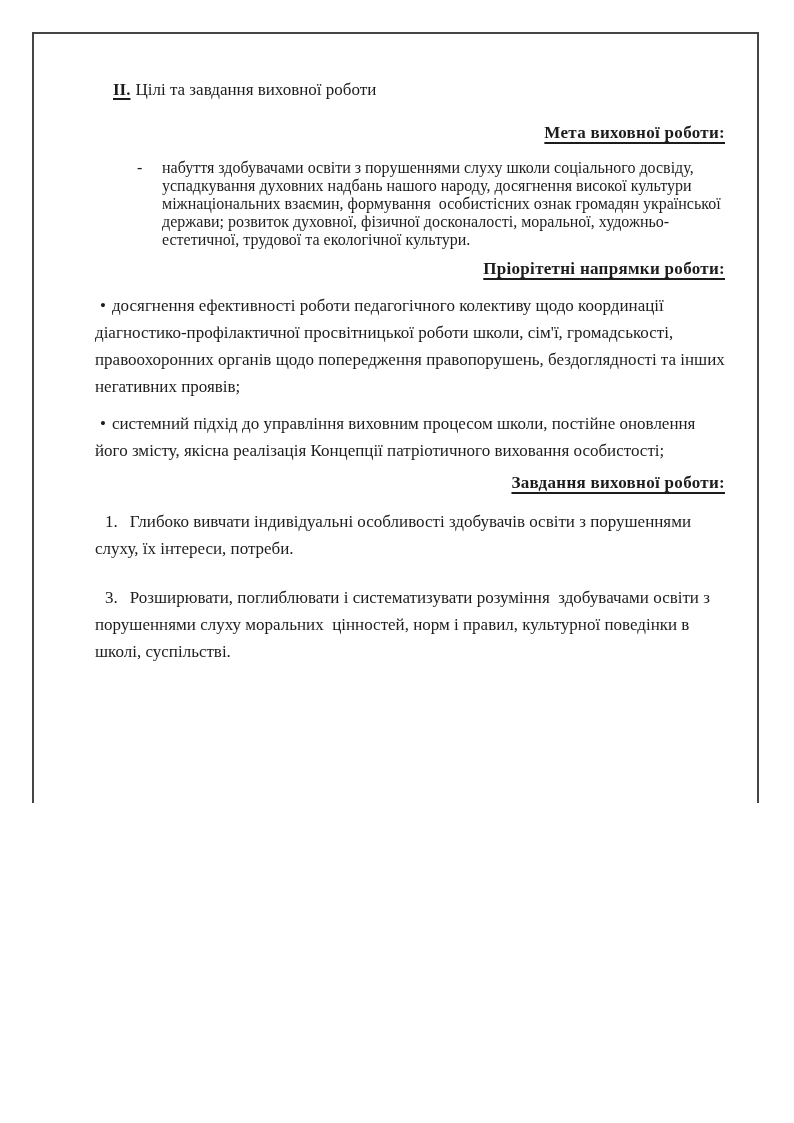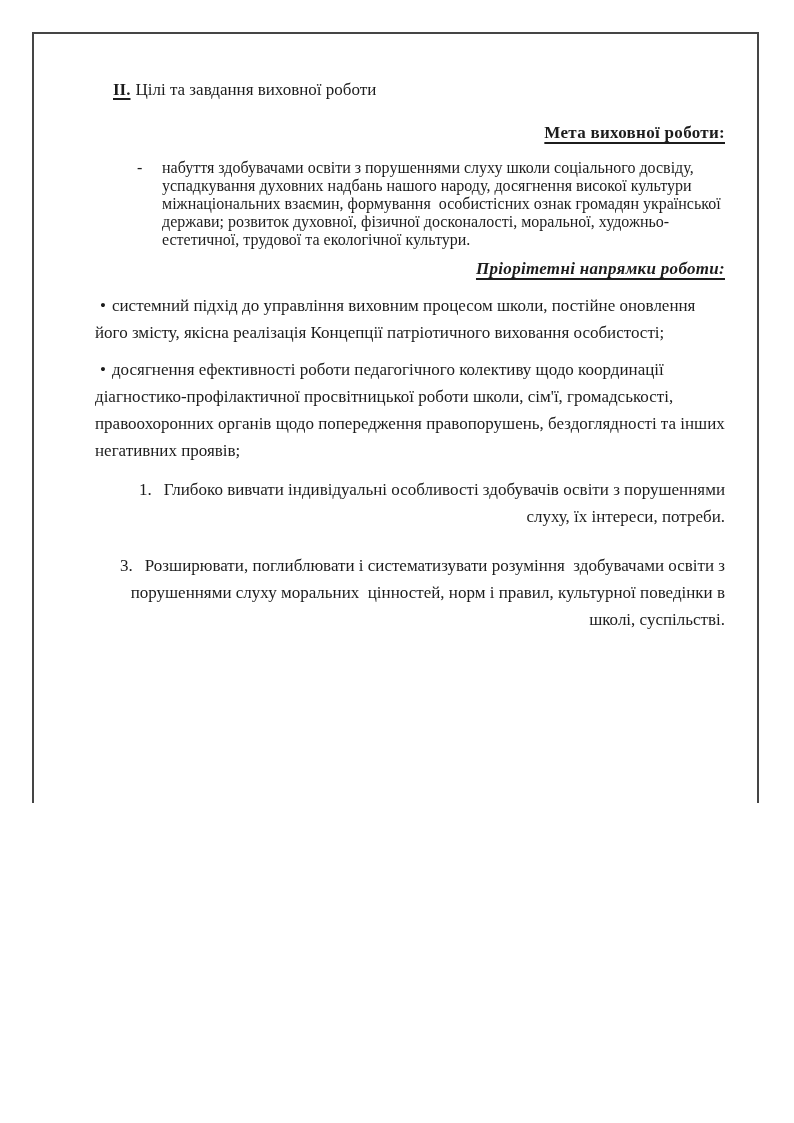--- a/index.html
+++ b/index.html
@@ -45,25 +45,25 @@
     text-decoration-thickness: 1.5px;
     text-underline-offset: 4px;
   }
 
   .dash-item { position: relative; padding-left: 67px; width: 563px; }
   .dash-item .dash-marker { position: absolute; left: 42px; top: 0; }
 
   .bullet-para { text-indent: 5px; }
   .bullet-para .bullet-marker { margin-right: 6px; }
 
-  .num-para { text-indent: 10px; text-align: right; }
+  .num-para { text-indent: 10px; }
   .num-para .num { margin-right: 12px; }
 
   .mt5  { margin-top: 5px; }
-  .mt6  { margin-top: 6px; font-style: italic; }
+  .mt6  { margin-top: 6px; }
   .mt9  { margin-top: 22px; }
   .mt10 { margin-top: 10px; }
   .mt12 { margin-top: 12px; }
   .mt13 { margin-top: 13px; }
   .mt16 { margin-top: 16px; }
 </style>
 </head>
 <body>
 
 <div class="sheet">
@@ -74,25 +74,26 @@
 
       <h2 class="center-heading mt16"><span class="hu">Мета виховної роботи:</span></h2>
 
       <div class="dash-item mt13">
         <span class="dash-marker">-</span>
         <span class="txt">набуття здобувачами освіти з порушеннями слуху школи соціального досвіду, успадкування духовних надбань нашого народу, досягнення високої культури міжнаціональних взаємин, формування  особистісних ознак громадян української держави; розвиток духовної, фізичної досконалості, моральної, художньо-естетичної, трудової та екологічної культури.</span>
       </div>
 
       <h2 class="center-heading mt6"><span class="hu">Пріорітетні напрямки роботи:</span></h2>
 
+      <p class="bullet-para mt10"><span class="bullet-marker">•</span><span class="txt">досягнення ефективності роботи педагогічного колективу щодо координації діагностико-профілактичної просвітницької роботи школи, сім'ї, громадськості, правоохоронних органів щодо попередження правопорушень, бездоглядності та інших негативних проявів;</span></p>
+
       <p class="bullet-para mt10"><span class="bullet-marker">•</span><span class="txt">системний підхід до управління виховним процесом школи, постійне оновлення його змісту, якісна реалізація Концепції патріотичного виховання особистості;</span></p>
 
-      <p class="bullet-para mt10"><span class="bullet-marker">•</span><span class="txt">досягнення ефективності роботи педагогічного колективу щодо координації діагностико-профілактичної просвітницької роботи школи, сім'ї, громадськості, правоохоронних органів щодо попередження правопорушень, бездоглядності та інших негативних проявів;</span></p>
 
-
+      <h2 class="center-heading mt5"><span class="hu">Завдання виховної роботи:</span></h2>
 
       <p class="num-para mt12"><span class="num">1.</span><span class="txt">Глибоко вивчати індивідуальні особливості здобувачів освіти з порушеннями слуху, їх інтереси, потреби.</span></p>
 
 
       <p class="num-para mt9"><span class="num">3.</span><span class="txt">Розширювати, поглиблювати і систематизувати розуміння  здобувачами освіти з порушеннями слуху моральних  цінностей, норм і правил, культурної поведінки в школі, суспільстві.</span></p>
 
 
     </div>
   </div>
 </div>

